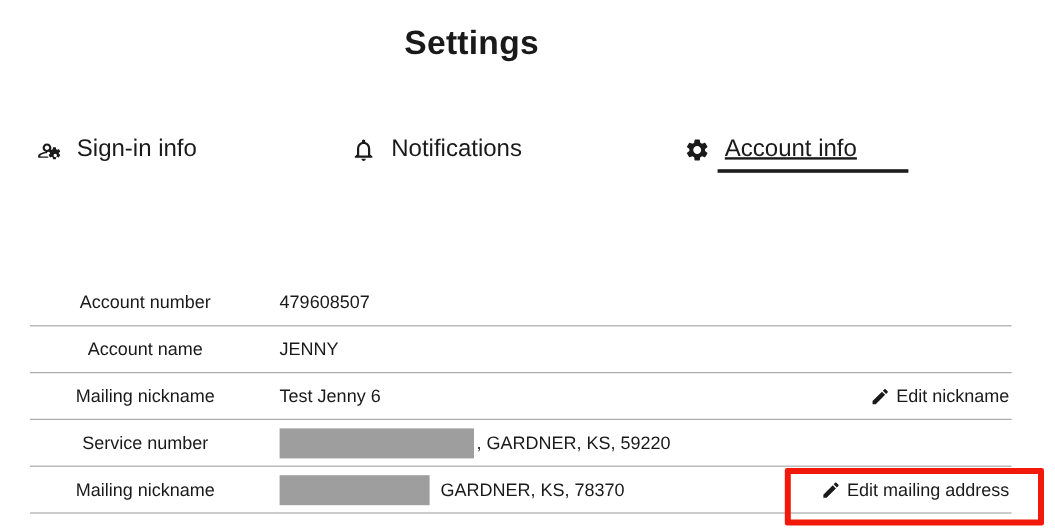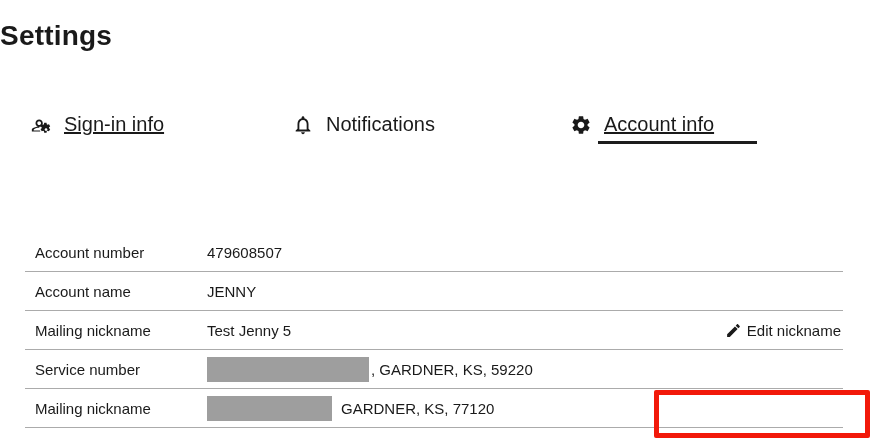--- a/index.html
+++ b/index.html
@@ -10,38 +10,39 @@
     font-family: "Liberation Sans", sans-serif;
     color: #1a1a1a;
     position: relative;
     overflow: hidden;
   }
 
   
   .page-title {
     position: absolute;
     top: 20px; left: 0; width: 786px;
+    text-align: center;
     font-size: 28px;
     font-weight: 600;
     letter-spacing: 0.2px;
   }
 
   
   .tab {
     position: absolute;
     top: 113px;
     display: flex;
     align-items: center;
     gap: 12px;
     font-size: 20px;
     cursor: pointer;
     white-space: nowrap;
   }
   .tab svg { width: 22px; height: 22px; display: block; }
-  .tab-signin   { left: 30px; text-decoration: underline; }
+  .tab-signin   { left: 30px; }
   .tab-notifs   { left: 292px; align-items: flex-end; }
   .tab-account  { left: 570px; text-decoration: underline; }
   .active-tab-underline {
     position: absolute;
     left: 598px; top: 141px;
     width: 159px; height: 3px;
     background: #1d1d1d;
   }
 
   
@@ -50,23 +51,24 @@
     left: 25px; top: 233px;
     width: 818px;
   }
   .detail-row {
     height: 39px;
     border-bottom: 1px solid #ababab;
     display: flex;
     align-items: center;
     padding-left: 10px;
     font-size: 15px;
+    text-align: center;
   }
   .row-label { width: 172px; flex-shrink: 0; }
-  .row-value { display: flex; align-items: center; white-space: nowrap; }
+  .row-value { display: flex; align-items: center; white-space: nowrap; margin-left: 26px; }
   .redacted {
     display: inline-block;
     height: 25px;
     background: #9e9e9e;
   }
   .redacted.service { width: 162px; margin-right: 2px; }
   .redacted.mailing { width: 125px; margin-right: 9px; }
   .row-action {
     margin-left: auto;
     margin-right: 2px;
@@ -129,21 +131,21 @@
     <span class="row-value">479608507</span>
   </div>
 
   <div class="detail-row">
     <span class="row-label">Account name</span>
     <span class="row-value">JENNY</span>
   </div>
 
   <div class="detail-row">
     <span class="row-label">Mailing nickname</span>
-    <span class="row-value">Test Jenny 5</span>
+    <span class="row-value">Test Jenny 6</span>
     <span class="row-action">
       <span>
         <svg viewBox="0 0 24 24" fill="currentColor">
             <path d="M3 17.25V21h3.75L17.81 9.94l-3.75-3.75L3 17.25zM20.71 7.04c.39-.39.39-1.02 0-1.41l-2.34-2.34c-.39-.39-1.02-.39-1.41 0l-1.83 1.83 3.75 3.75 1.83-1.83z"></path>
           </svg>
       </span>
       <span class="action-label">Edit nickname</span>
     </span>
   </div>
 
@@ -152,19 +154,27 @@
     <span class="row-value">
       <span class="redacted service"></span>
       <span>, GARDNER, KS, 59220</span>
     </span>
   </div>
 
   <div class="detail-row">
     <span class="row-label">Mailing nickname</span>
     <span class="row-value">
       <span class="redacted mailing"></span>
-      <span>GARDNER, KS, 77120</span>
+      <span>GARDNER, KS, 78370</span>
+    </span>
+    <span class="row-action">
+      <span>
+        <svg viewBox="0 0 24 24" fill="currentColor">
+            <path d="M3 17.25V21h3.75L17.81 9.94l-3.75-3.75L3 17.25zM20.71 7.04c.39-.39.39-1.02 0-1.41l-2.34-2.34c-.39-.39-1.02-.39-1.41 0l-1.83 1.83 3.75 3.75 1.83-1.83z"></path>
+          </svg>
+      </span>
+      <span class="action-label">Edit mailing address</span>
     </span>
   </div>
 
 </div>
 
 <div class="annotation-highlight"></div>
 
 </body></html>

